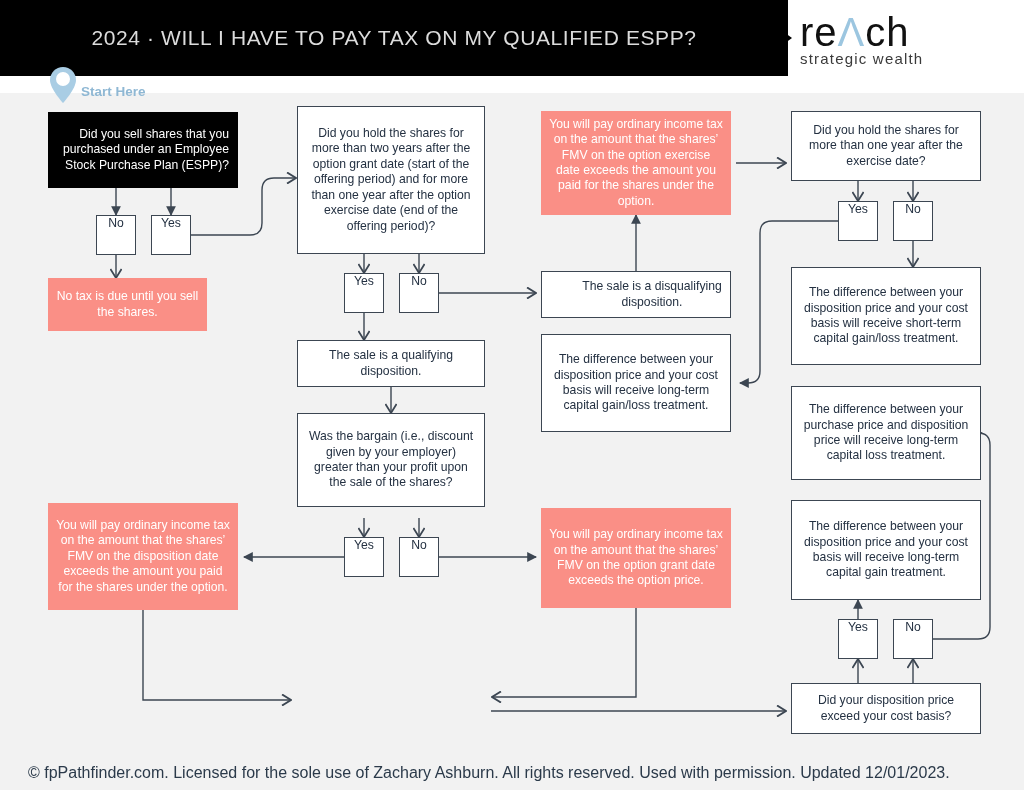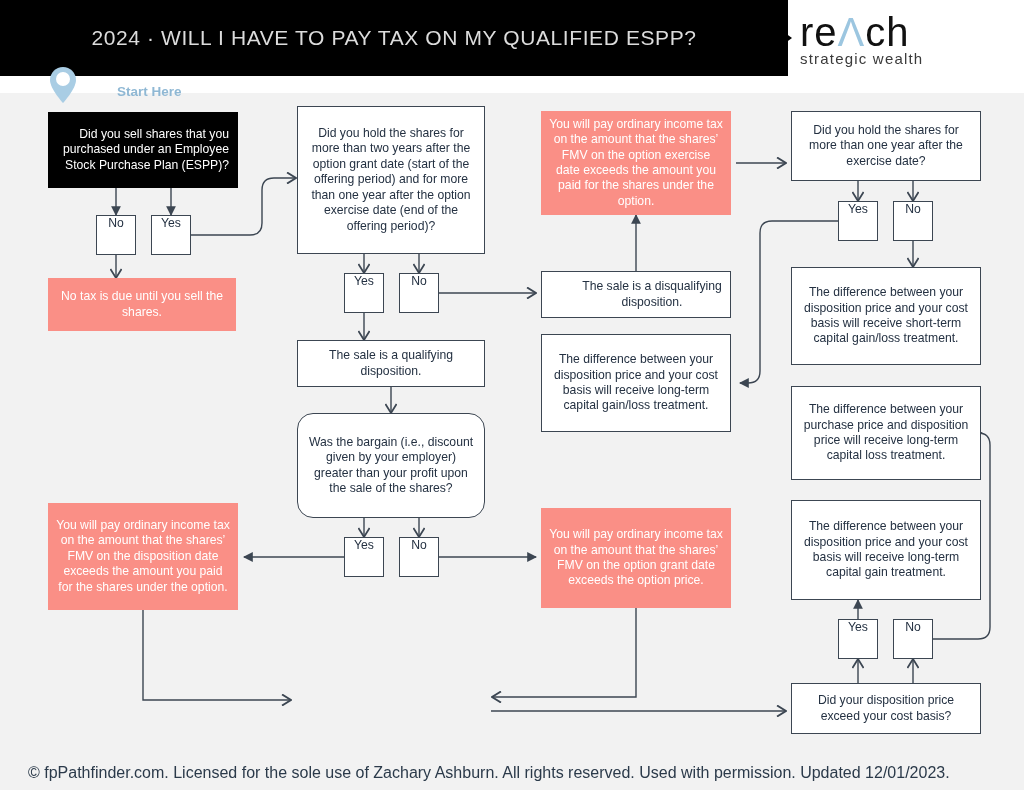--- a/index.html
+++ b/index.html
@@ -81,21 +81,20 @@
     position: absolute;
     left: 49px; top: 66px;
     width: 28px; height: 38px;
   }
   #start-label {
     position: absolute;
     left: 81px; top: 84px;
     font-size: 13.5px;
     color: #8fb8d4;
     font-weight: 600;
-    margin-left: 36px;
   }
   
   .node {
     position: absolute;
     box-sizing: border-box;
     display: flex;
     align-items: center;
     justify-content: center;
     text-align: center;
     font-size: 12.2px;
@@ -232,21 +231,21 @@
     <span class="txt">Did you sell shares that you purchased under an Employee Stock Purchase Plan (ESPP)?</span>
   </div>
 
   <div class="ynbox" style="left:96px; top:215px;">
     <span>No</span>
   </div>
   <div class="ynbox" style="left:151px; top:215px;">
     <span>Yes</span>
   </div>
 
-  <div class="node pink" style="left:48px; top:278px; width:188px; height:53px;">
+  <div class="node pink" style="left:48px; top:278px; width:159px; height:53px;">
     <span class="txt">No tax is due until you sell the shares.</span>
   </div>
 
   <div class="node pink" style="left:48px; top:503px; width:190px; height:107px;">
     <span class="txt">You will pay ordinary income tax on the amount that the shares’ FMV on the disposition date exceeds the amount you paid for the shares under the option.</span>
   </div>
 
   <div class="node white" style="left:297px; top:106px; width:188px; height:148px;">
     <span class="txt">Did you hold the shares for more than two years after the option grant date (start of the offering period) and for more than one year after the option exercise date (end of the offering period)?</span>
   </div>
@@ -255,21 +254,21 @@
     <span>Yes</span>
   </div>
   <div class="ynbox" style="left:399px; top:273px;">
     <span>No</span>
   </div>
 
   <div class="node white" style="left:297px; top:340px; width:188px; height:47px;">
     <span class="txt">The sale is a qualifying disposition.</span>
   </div>
 
-  <div class="node white" style="left:297px; top:413px; width:188px; height:105px;border-radius:16px;">
+  <div class="node white" style="left:297px; top:413px; width:188px; height:94px;">
     <span class="txt">Was the bargain (i.e., discount given by your employer) greater than your profit upon the sale of the shares?</span>
   </div>
 
   <div class="ynbox" style="left:344px; top:537px;">
     <span>Yes</span>
   </div>
   <div class="ynbox" style="left:399px; top:537px;">
     <span>No</span>
   </div>
 

